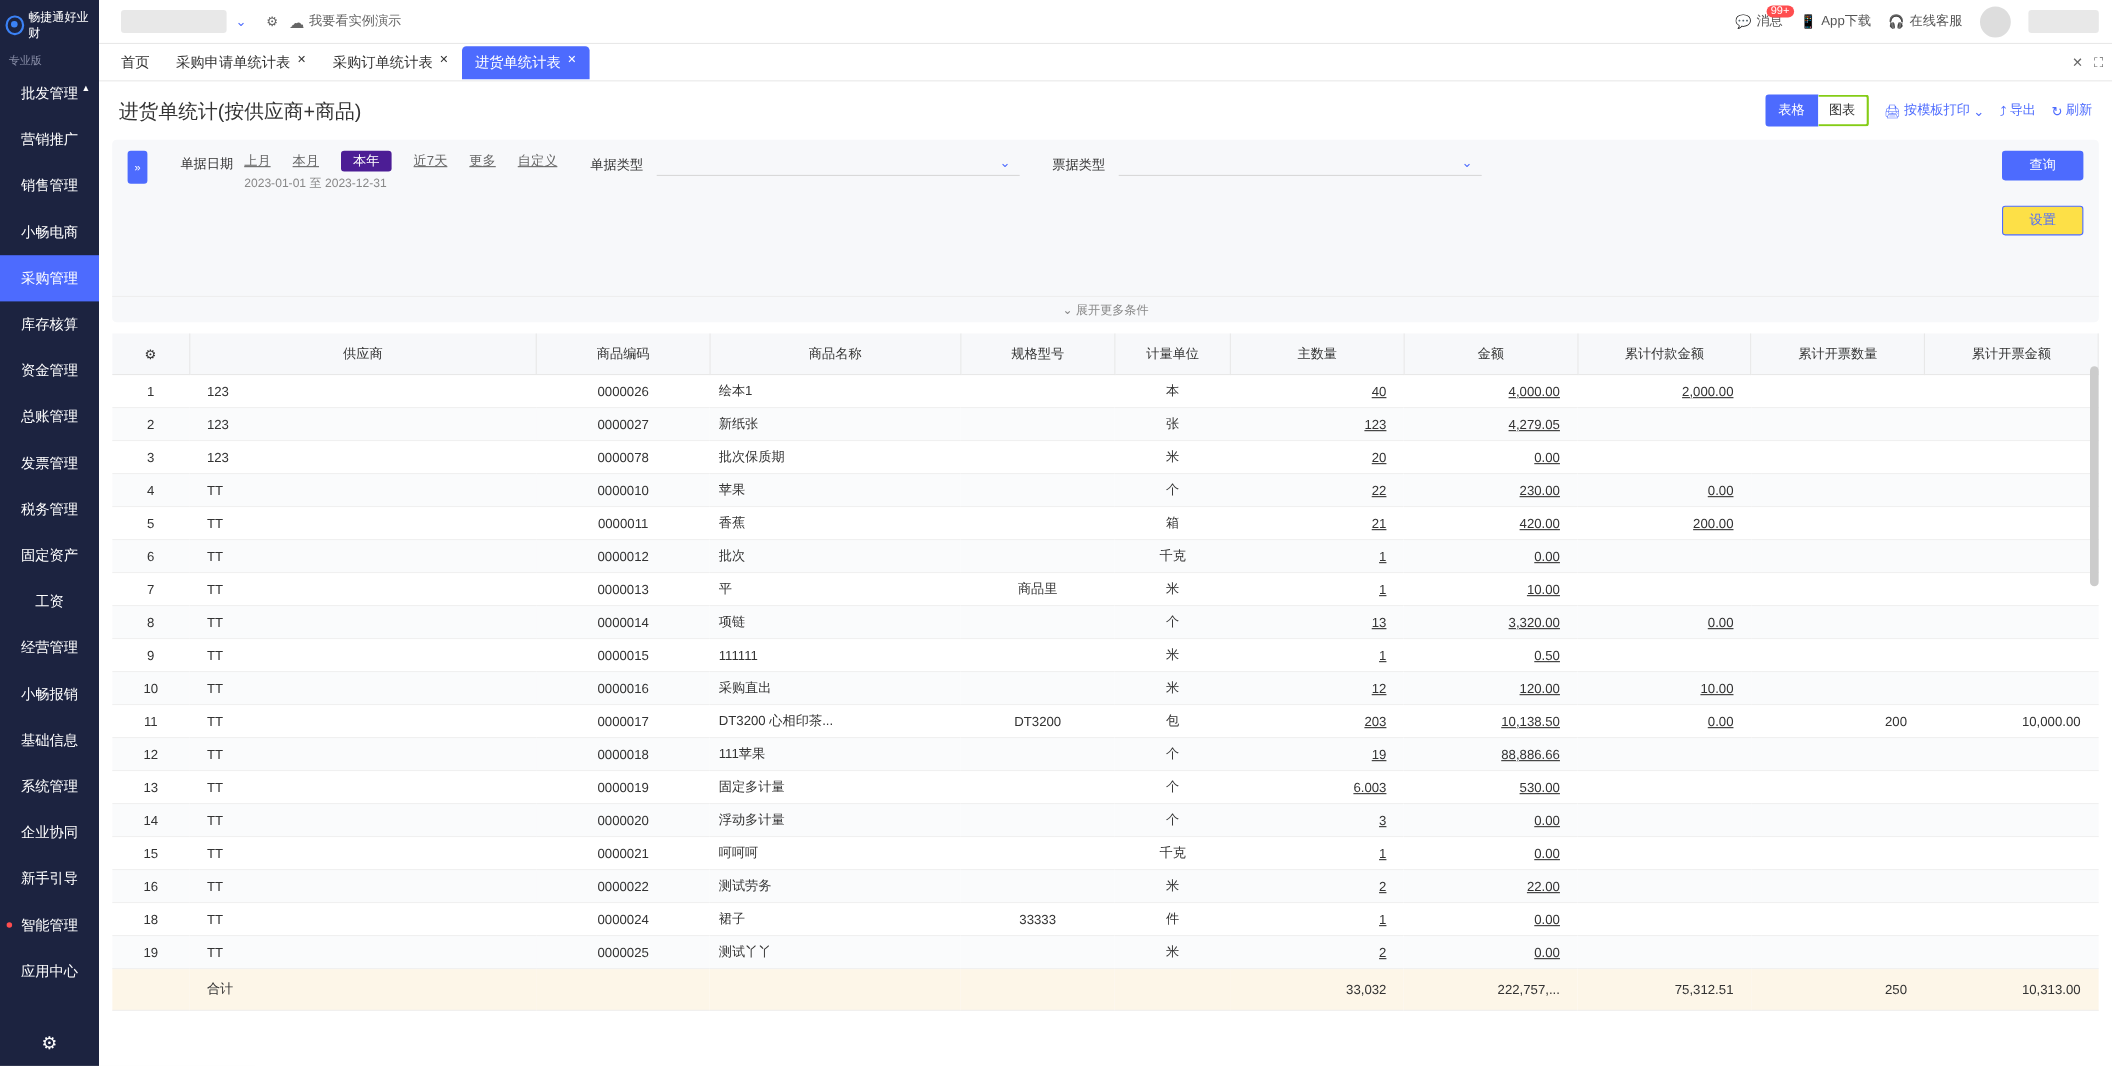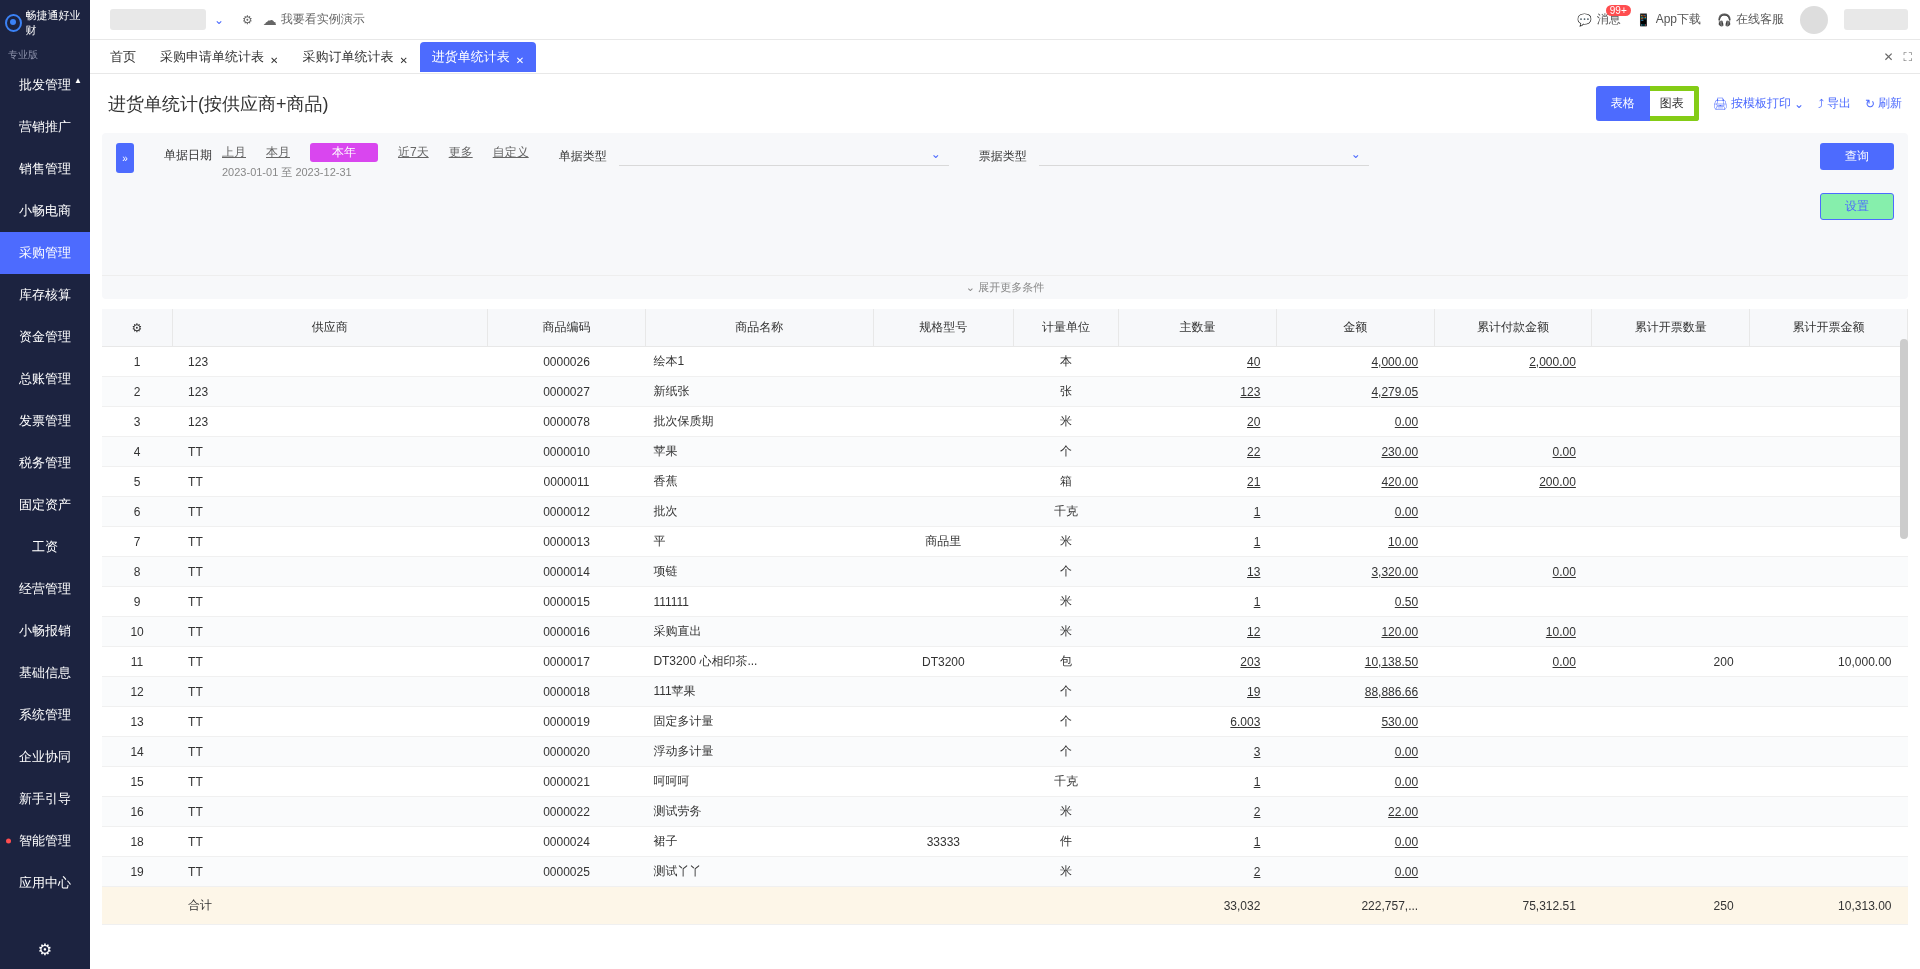--- a/index.html
+++ b/index.html
@@ -32,52 +32,52 @@
     .demo-link { color: #666; display: flex; align-items: center; gap: 4px; }
     .cloud-icon { font-size: 14px; }
     .topbar-right { margin-left: auto; display: flex; align-items: center; gap: 16px; }
     .tb-item { display: flex; align-items: center; gap: 4px; color: #555; font-size: 12px; cursor: pointer; position: relative; }
     .badge { position: absolute; top: -6px; right: -10px; background: #ff4d4f; color: #fff; font-size: 10px; padding: 0 4px; border-radius: 8px; }
     .avatar { width: 28px; height: 28px; background: #ddd; border-radius: 50%; }
     .username { background: #e8e8e8; padding: 2px 20px; border-radius: 3px; color: #aaa; }
     
     
     .tabs { height: 34px; display: flex; align-items: center; padding: 0 8px; border-bottom: 1px solid #e8e8e8; }
-    .tab { padding: 6px 12px; display: flex; align-items: flex-end; gap: 6px; font-size: 13px; cursor: pointer; border-radius: 4px 4px 0 0; }
+    .tab { padding: 6px 12px; display: flex; align-items: flex-start; gap: 6px; font-size: 13px; cursor: pointer; border-radius: 4px 4px 0 0; }
     .tab.active { background: #4d6bfe; color: #fff; }
     .tab-close { font-size: 10px; }
     .tabs-right { margin-left: auto; display: flex; gap: 10px; color: #666; }
     
     
     .page-header { padding: 12px 18px; display: flex; align-items: center; }
     .page-title { font-size: 18px; font-weight: 500; }
     .header-actions { margin-left: auto; display: flex; align-items: center; gap: 14px; }
     .toggle-group { display: flex; }
-    .toggle-btn { padding: 4px 10px; border: 5px solid #84cc16; font-size: 12px; cursor: pointer; background: #fff; }
+    .toggle-btn { padding: 4px 10px; border: 2px solid #84cc16; font-size: 12px; cursor: pointer; background: #fff; }
     .toggle-btn.active { background: #4d6bfe; color: #fff; border-color: #4d6bfe; }
     .toggle-btn:first-child { border-radius: 3px 0 0 3px; }
     .toggle-btn:last-child { border-radius: 0 3px 3px 0; border-left: none; }
     .action-link { color: #4d6bfe; font-size: 12px; cursor: pointer; display: flex; align-items: center; gap: 3px; }
     
     
     .filter-wrap { margin: 0 12px; background: #f7f8fa; border-radius: 4px; }
     .filter-bar { display: flex; align-items: flex-start; padding: 10px 14px; gap: 30px; }
     .collapse-btn { background: #4d6bfe; color: #fff; width: 18px; height: 30px; display: flex; align-items: center; justify-content: center; border-radius: 3px; cursor: pointer; font-size: 10px; }
     .filter-field { display: flex; align-items: flex-start; gap: 10px; }
     .filter-label { font-size: 12px; color: #333; padding-top: 4px; }
     .date-options { display: flex; flex-direction: column; gap: 3px; }
     .date-row { display: flex; gap: 20px; align-items: center; }
     .date-opt { font-size: 12px; color: #666; cursor: pointer; text-decoration: underline; }
-    .date-opt.active { background: #d946ef; color: #fff; padding: 1px 22px; border-radius: 3px; text-decoration: none; }
+    .date-opt.active { background: #4c1d95; color: #fff; padding: 1px 11px; border-radius: 3px; text-decoration: none; }
     .date-range { font-size: 11px; color: #888; }
     .dropdown-field { display: flex; align-items: center; gap: 12px; }
     .dropdown { width: 330px; border-bottom: 1px solid #d9d9d9; padding: 4px 8px; display: flex; justify-content: flex-end; color: #4d6bfe; cursor: pointer; }
     .filter-buttons { margin-left: auto; display: flex; flex-direction: column; gap: 23px; }
     .btn-primary { background: #4d6bfe; color: #fff; border: none; padding: 5px 20px; border-radius: 3px; cursor: pointer; font-size: 12px; }
-    .btn-outline { background: #86efac; color: #4d6bfe; border: 1px solid #4d6bfe; padding: 4px 24px; border-radius: 3px; cursor: pointer; font-size: 12px; }
+    .btn-outline { background: #fde047; color: #4d6bfe; border: 1px solid #4d6bfe; padding: 4px 24px; border-radius: 3px; cursor: pointer; font-size: 12px; }
     .expand-more { text-align: center; padding: 4px; font-size: 11px; color: #888; cursor: pointer; border-top: 1px solid #eee; margin-top: 45px; }
     
     
     .table-wrap { flex: 1; margin: 10px 12px 0; overflow: auto; position: relative; }
     table { border-collapse: collapse; width: 100%; }
     th { background: #f7f8fa; padding: 10px 8px; font-weight: 500; font-size: 12px; border-bottom: 1px solid #e8e8e8; border-right: 1px solid #e8e8e8; text-align: center; }
     th:first-child { width: 40px; }
     td { padding: 6px 8px; font-size: 12px; border-bottom: 1px solid #f0f0f0; }
     tbody tr:nth-child(even) { background: #fafbfc; }
     .col-idx { text-align: center; width: 40px; }

